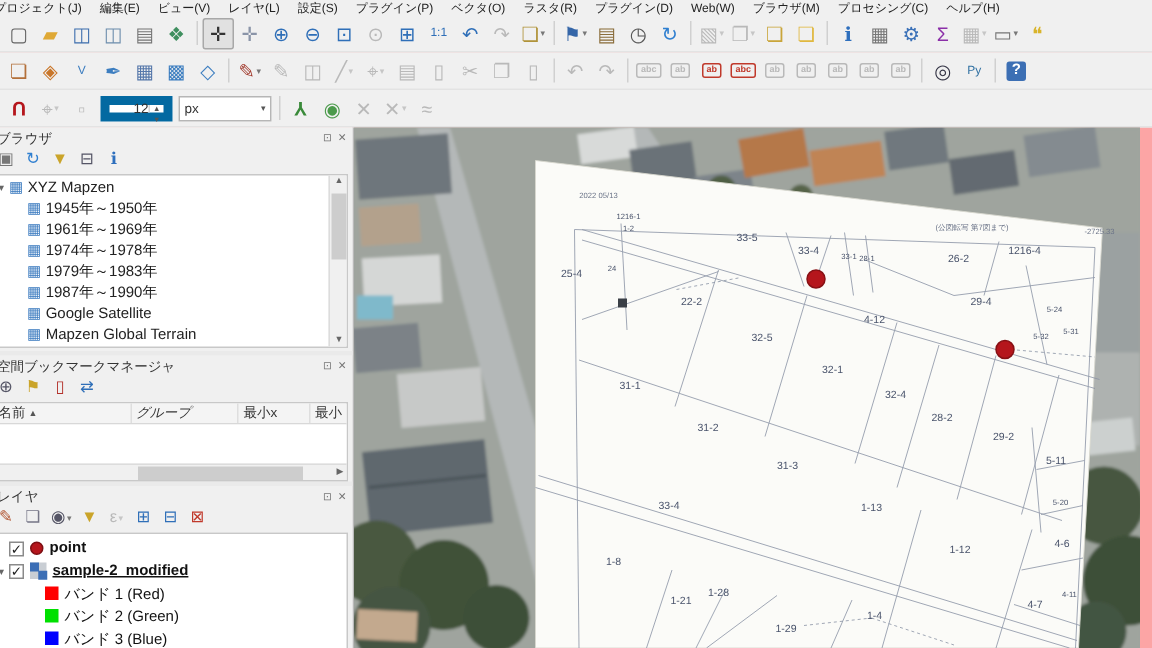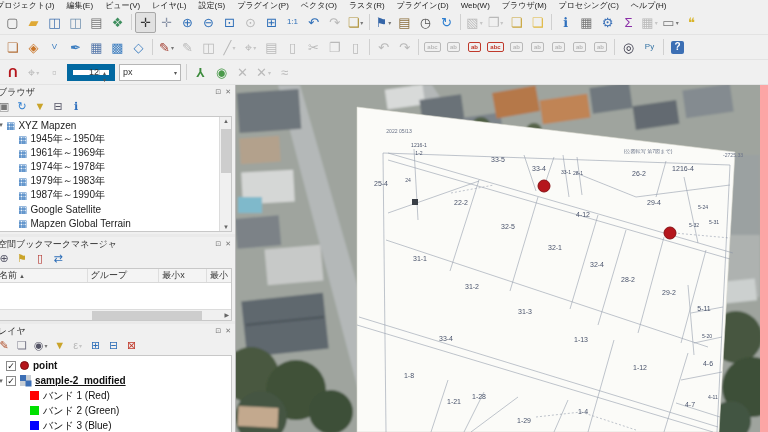--- a/index.html
+++ b/index.html
@@ -45,21 +45,21 @@
   .exp{width:10px;font-size:7px;color:#666;text-align:center;}
   .xyzgrid{color:#3a7abf;font-size:10px;margin-right:3px;}
   .vscroll{width:12px;background:#f0f0f0;border-left:1px solid #dcdcdc;position:relative;}
   .vscroll .arr{position:absolute;left:0;width:12px;font-size:6px;color:#666;text-align:center;}
   .vthumb{position:absolute;left:1px;width:10px;background:#cdcdcd;}
   
   .bm-table{margin:1px 3px 0 3px;border:1px solid #c8c8c8;background:#fff;}
   .bm-header{display:flex;background:#f4f4f4;border-bottom:1px solid #d8d8d8;height:14px;}
   .bm-col{font-size:9px;color:#333;padding:1px 3px;border-right:1px solid #dedede;display:flex;align-items:center;gap:2px;overflow:hidden;white-space:nowrap;}
   .bm-col:nth-child(1){width:92px;}
-  .bm-col:nth-child(2){width:72px;}
+  .bm-col:nth-child(2){width:72px;font-style:italic;}
   .bm-col:nth-child(3){width:48px;}
   .bm-col:nth-child(4){width:24px;border-right:none;}
   .sortarrow{font-size:6px;color:#555;}
   .bm-body{height:26px;background:#fff;}
   .hscroll{height:11px;background:#f0f0f0;border-top:1px solid #dcdcdc;position:relative;}
   .hthumb{position:absolute;top:1px;height:9px;left:96px;width:110px;background:#cdcdcd;}
   .hscroll .arr{position:absolute;top:1px;font-size:6px;color:#666;}
   
   .ltree{background:#fff;border:1px solid #c8c8c8;margin:1px 3px 0 3px;flex:1;padding-top:2px;min-height:86px;}
   .lrow{display:flex;align-items:center;height:15px;font-size:10px;color:#111;white-space:nowrap;}

